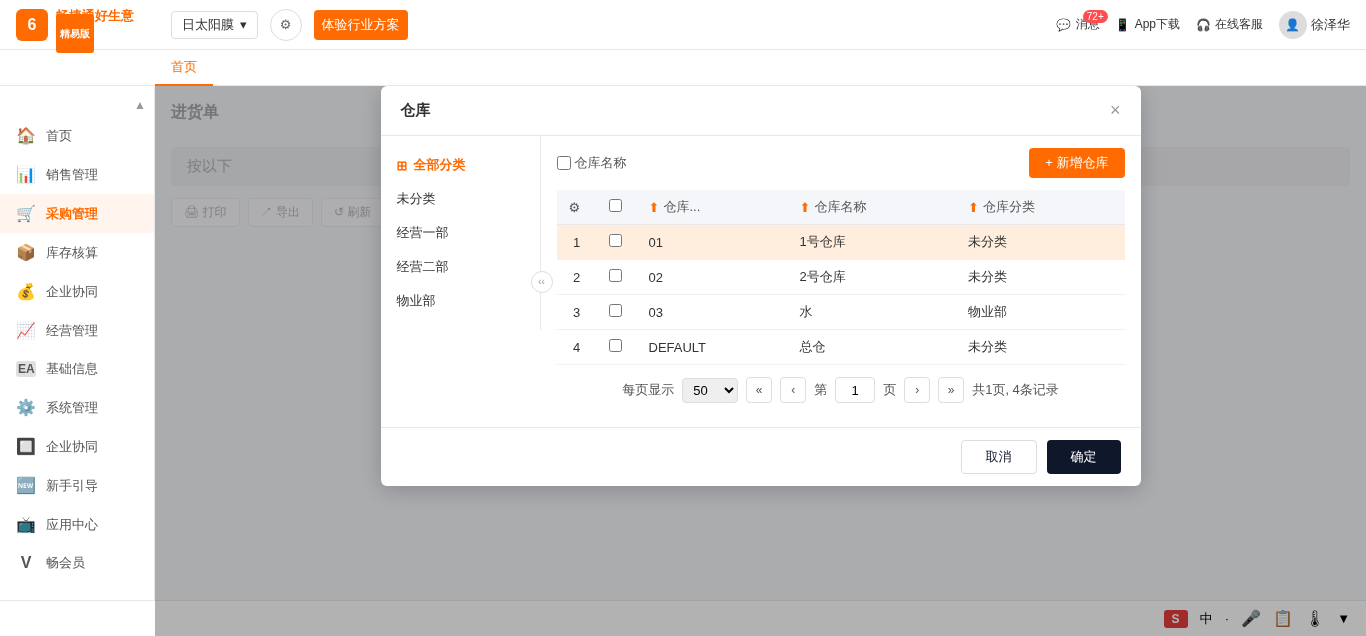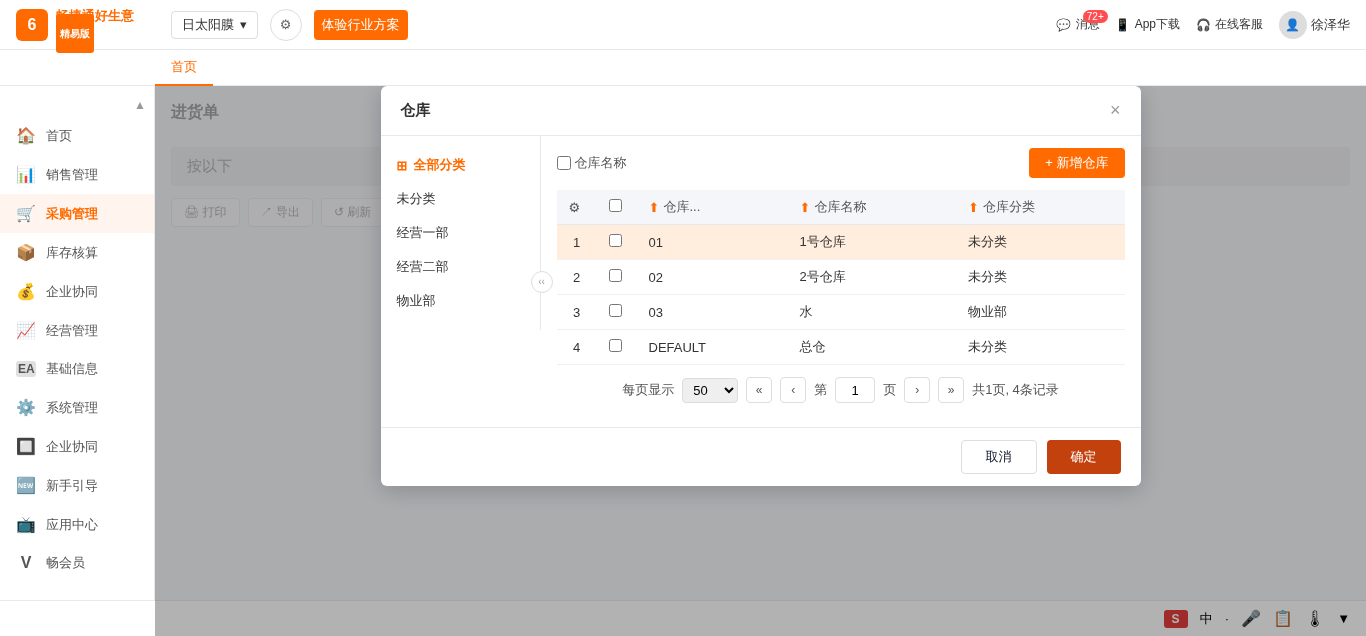--- a/index.html
+++ b/index.html
@@ -268,21 +268,21 @@
     .modal-footer {
       border-top: 1px solid #e8e8e8;
       padding: 12px 20px;
       display: flex; justify-content: flex-end; gap: 10px;
     }
     .cancel-btn {
       border: 1px solid #ddd; background: #fff; color: #0f172a;
       padding: 7px 24px; border-radius: 4px; cursor: pointer; font-size: 13px;
     }
     .confirm-btn {
-      background: #c2410c; color: white; border: none;
+      background: #0f172a; color: white; border: none;
       padding: 7px 24px; border-radius: 4px; cursor: pointer; font-size: 13px;
     }
 
     
     .status-bar {
       position: fixed;
       bottom: 0; left: 0; right: 0;
       height: 36px;
       background: #fff;
       border-top: 1px solid #e8e8e8;

